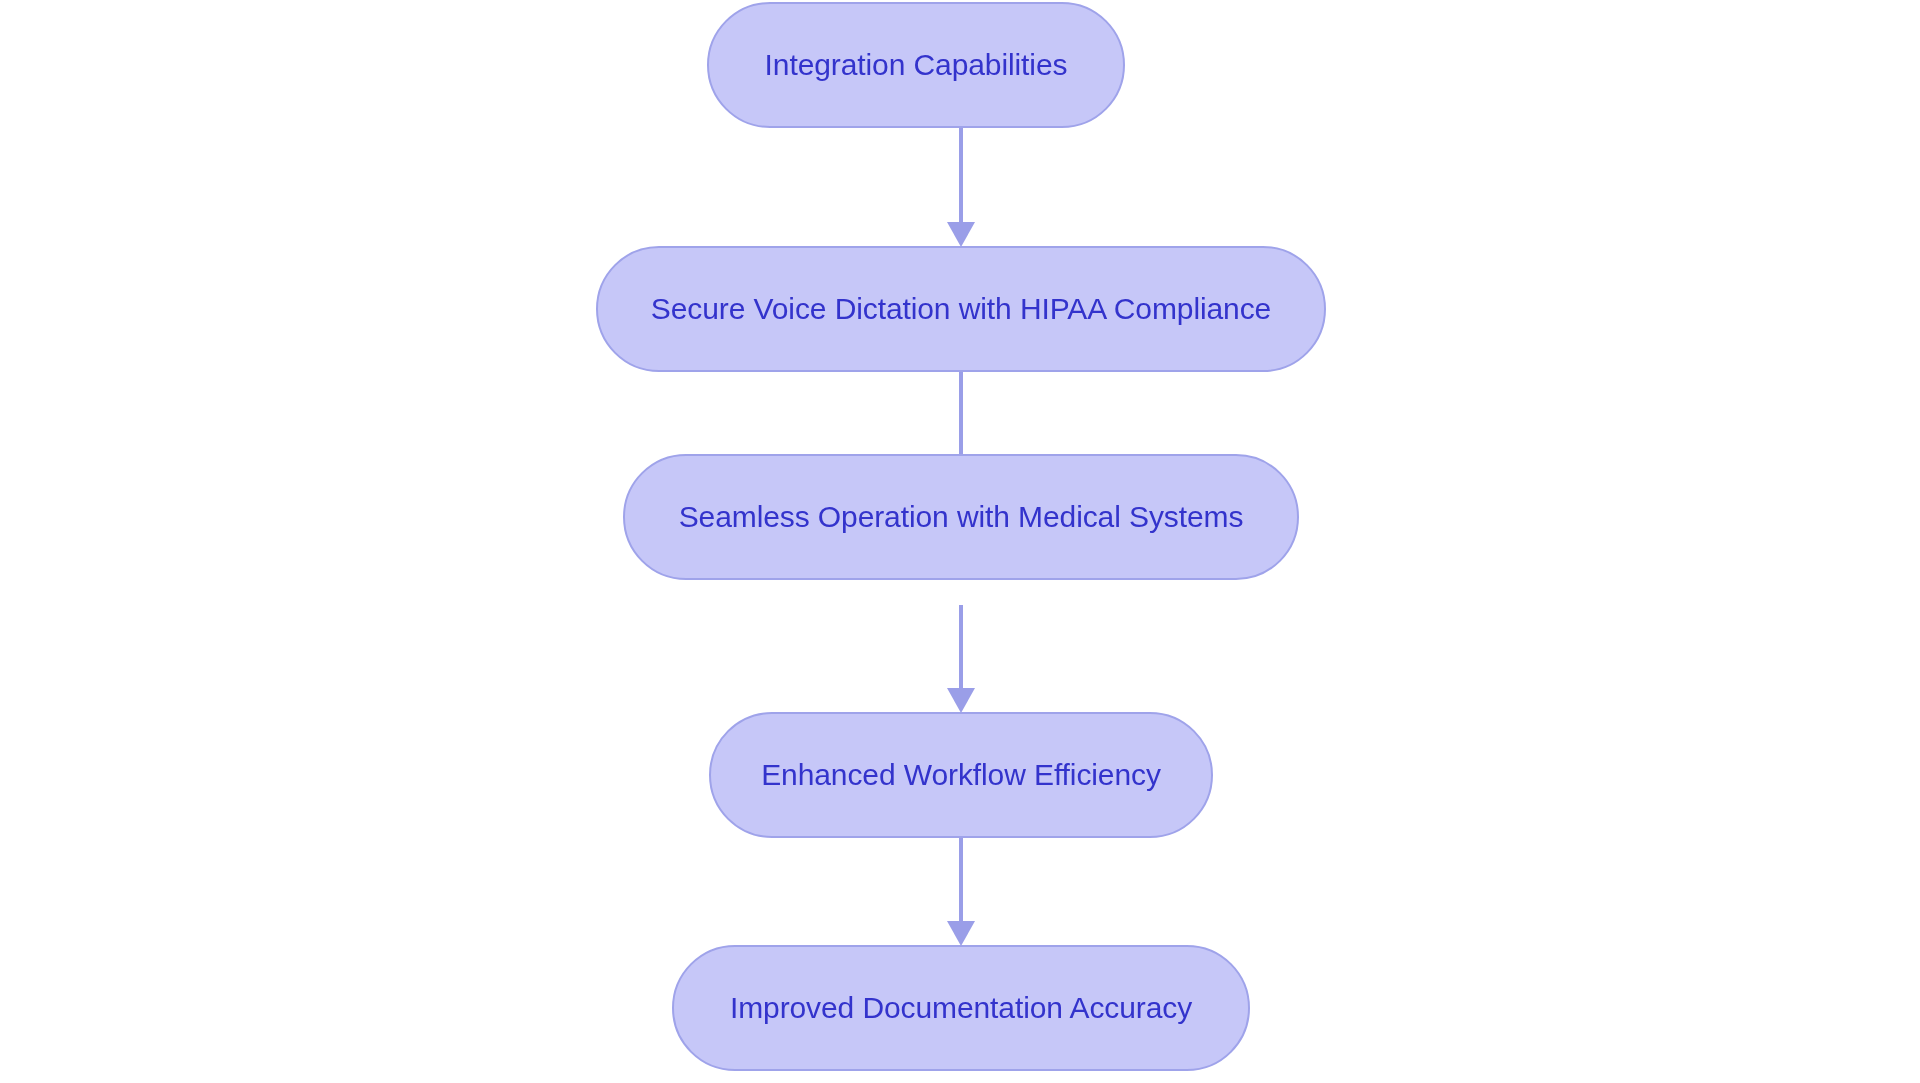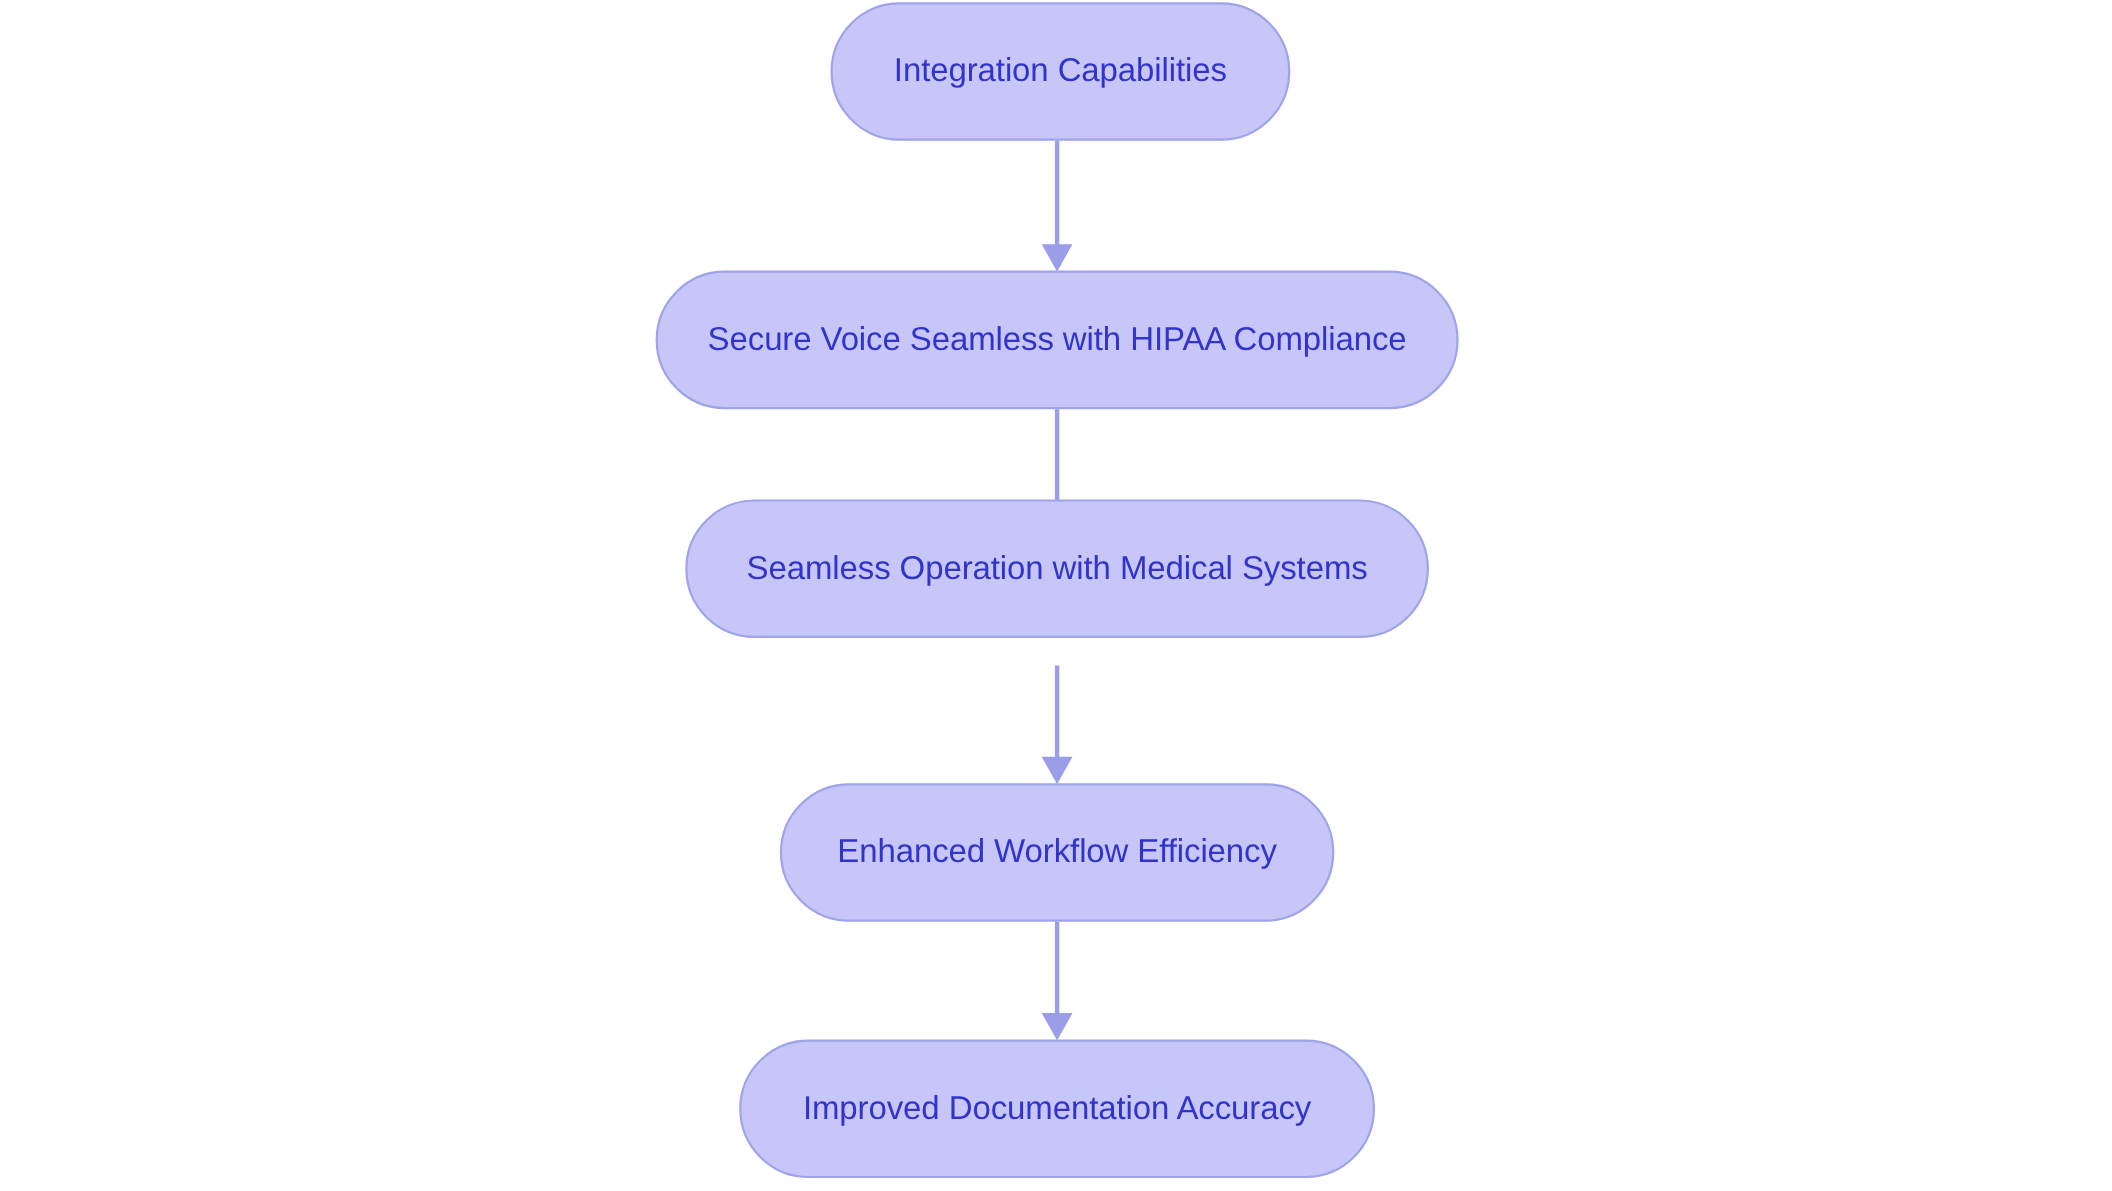--- a/index.html
+++ b/index.html
@@ -87,26 +87,26 @@
     </g>
 
     <g>
       <line x1="961" y1="838" x2="961" y2="925" stroke="#9a9ee8" stroke-width="4"></line>
       <polygon points="947,921 975,921 961,946" fill="#9a9ee8"></polygon>
     </g>
   </svg>
 
   <div id="node-layer">
 
-    <div class="flow-node" style="left:964px; top:2px; width:418px; height:126px;">
+    <div class="flow-node" style="left:916px; top:2px; width:418px; height:126px;">
       <span class="flow-node-label">Integration Capabilities</span>
     </div>
 
     <div class="flow-node" style="left:961px; top:246px; width:730px; height:126px;">
-      <span class="flow-node-label">Secure Voice Seamless with HIPAA Compliance</span>
+      <span class="flow-node-label">Secure Voice Dictation with HIPAA Compliance</span>
     </div>
 
     <div class="flow-node" style="left:961px; top:454px; width:676px; height:126px;">
       <span class="flow-node-label">Seamless Operation with Medical Systems</span>
     </div>
 
     <div class="flow-node" style="left:961px; top:712px; width:504px; height:126px;">
       <span class="flow-node-label">Enhanced Workflow Efficiency</span>
     </div>
 

